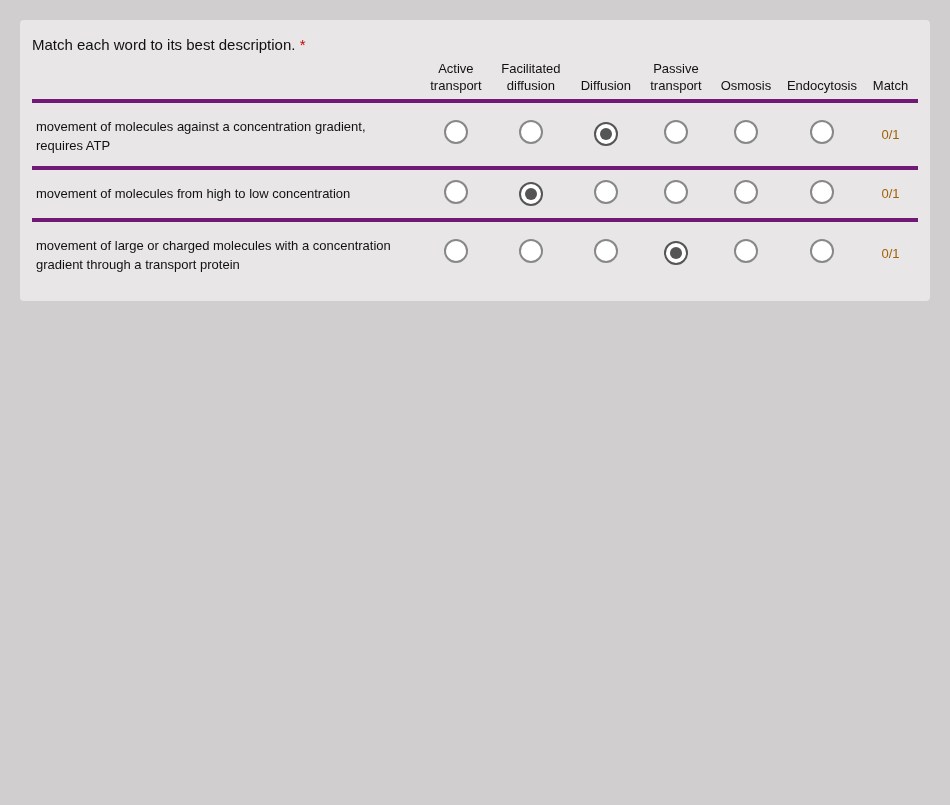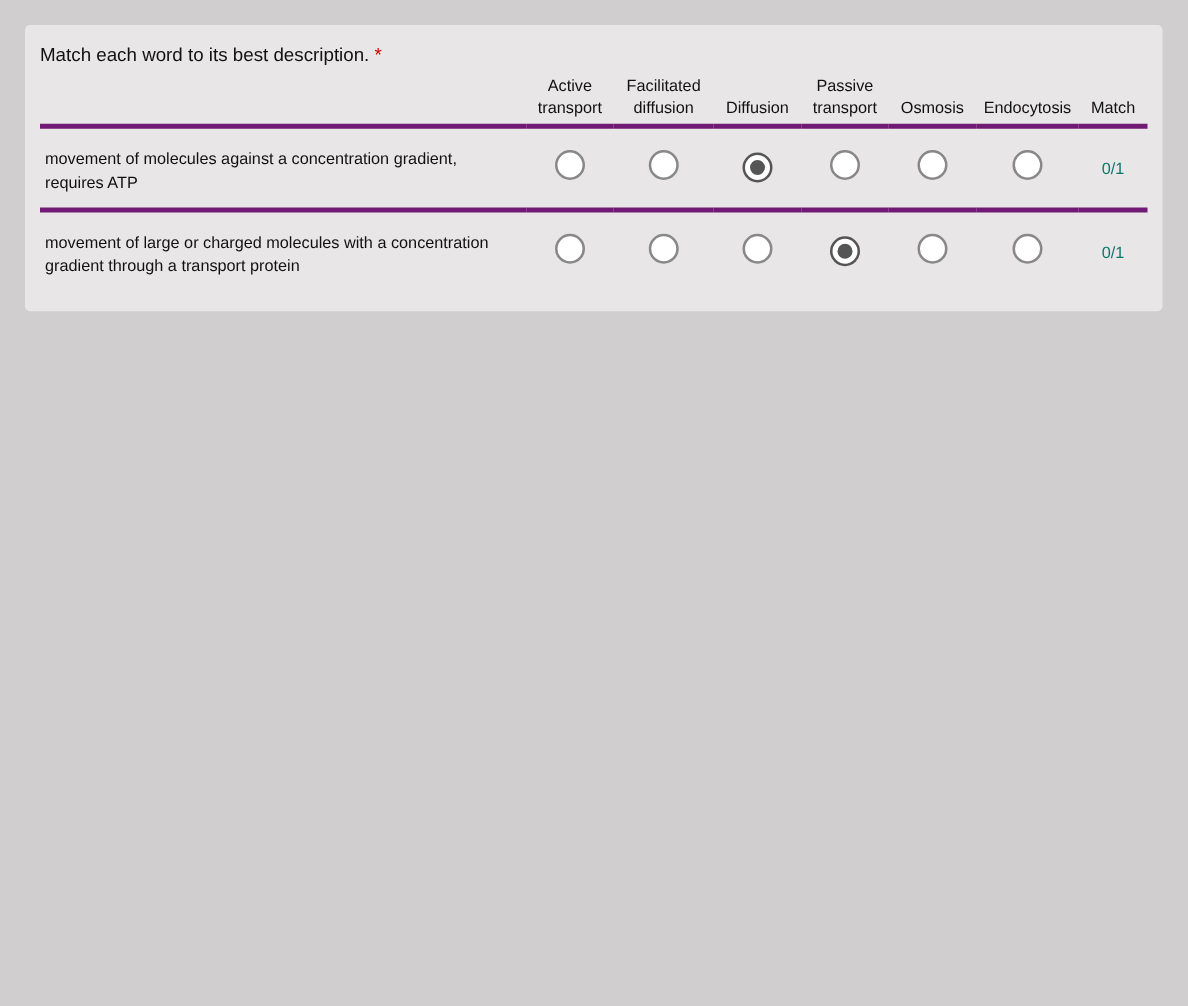--- a/index.html
+++ b/index.html
@@ -85,21 +85,21 @@
       height: 12px;
       border-radius: 50%;
       background: #555;
       display: none;
     }
     .radio-outer.selected .radio-inner {
       display: block;
     }
     .score-cell {
       font-size: 13px;
-      color: #0f766e;
+      color: #a16207;
       text-align: right;
       padding-right: 10px;
       margin-top: 24px;
     }
     .col-active { min-width: 70px; }
     .col-facil { min-width: 80px; }
     .col-diff { min-width: 70px; }
     .col-passive { min-width: 70px; }
     .col-osmo { min-width: 70px; }
     .col-endo { min-width: 80px; }
@@ -134,20 +134,32 @@
           <td class="radio-cell"><div class="radio-outer"></div></td>
           <td class="radio-cell"><div class="radio-outer selected">
               <div class="radio-inner"></div>
             </div></td>
           <td class="radio-cell"><div class="radio-outer"></div></td>
           <td class="radio-cell"><div class="radio-outer"></div></td>
           <td class="radio-cell"><div class="radio-outer"></div></td>
           <td class="score-cell">0/1</td>
         </tr>
         <tr class="data-row">
+          <td>movement of molecules from high to low concentration</td>
+          <td class="radio-cell"><div class="radio-outer"></div></td>
+          <td class="radio-cell"><div class="radio-outer selected">
+              <div class="radio-inner"></div>
+            </div></td>
+          <td class="radio-cell"><div class="radio-outer"></div></td>
+          <td class="radio-cell"><div class="radio-outer"></div></td>
+          <td class="radio-cell"><div class="radio-outer"></div></td>
+          <td class="radio-cell"><div class="radio-outer"></div></td>
+          <td class="score-cell">0/1</td>
+        </tr>
+        <tr class="data-row">
           <td>movement of large or charged molecules with a concentration gradient through a transport protein</td>
           <td class="radio-cell"><div class="radio-outer"></div></td>
           <td class="radio-cell"><div class="radio-outer"></div></td>
           <td class="radio-cell"><div class="radio-outer"></div></td>
           <td class="radio-cell"><div class="radio-outer selected">
               <div class="radio-inner"></div>
             </div></td>
           <td class="radio-cell"><div class="radio-outer"></div></td>
           <td class="radio-cell"><div class="radio-outer"></div></td>
           <td class="score-cell">0/1</td>

